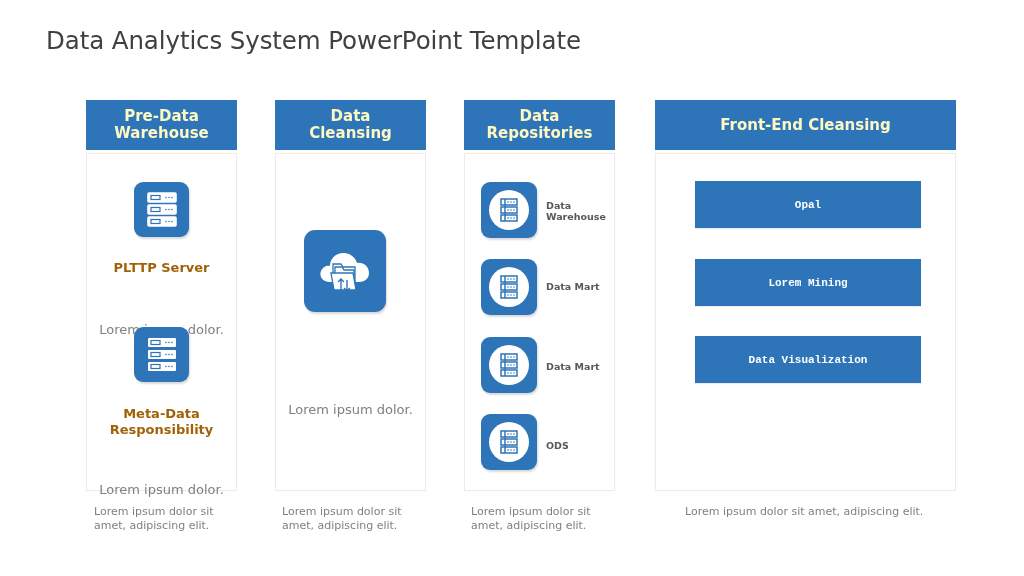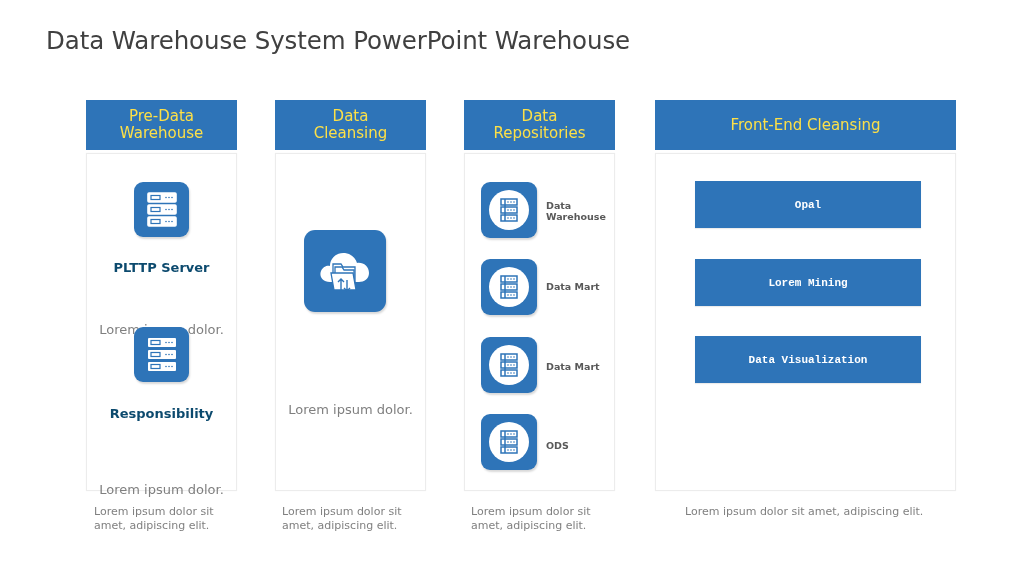--- a/index.html
+++ b/index.html
@@ -1,42 +1,42 @@
 <!DOCTYPE html>
 <html><head>
 <meta charset="utf-8">
 <style>
   * { box-sizing: border-box; margin: 0; padding: 0; }
   html, body { width: 1024px; height: 576px; background: #ffffff; overflow: hidden; }
   body { position: relative; font-family: "DejaVu Sans", sans-serif; color: #404040; }
 
   .title { position: absolute; left: 46px; top: 26px; font-size: 24.5px; color: #404040; font-weight: normal; letter-spacing: -0.1px; }
 
-  .col-header { position: absolute; top: 100px; height: 50px; background: #2e74b8; color: #fde047;
+  .col-header { position: absolute; top: 100px; height: 50px; background: #2e74b8; color: #fef9c3;
     display: flex; align-items: center; justify-content: center; text-align: center;
-    font-weight: normal; font-size: 15px; line-height: 17px; }
+    font-weight: bold; font-size: 15px; line-height: 17px; }
   .col-box { position: absolute; top: 153px; height: 338px; background: #fff;
     border: 1.5px solid #ececec; box-shadow: 0 0 1px rgba(0,0,0,0.06); }
 
   .icon-tile { position: absolute; background: #2e74b8; border-radius: 9px; display: flex; align-items: center; justify-content: center; box-shadow: 1px 2px 2px rgba(0,0,0,0.15); }
 
-  .item-title { position: absolute; width: 100%; text-align: center; font-weight: bold; font-size: 13px; color: #0c4a6e; line-height: 16px; }
+  .item-title { position: absolute; width: 100%; text-align: center; font-weight: bold; font-size: 13px; color: #a16207; line-height: 16px; }
   .item-desc { position: absolute; width: 100%; text-align: center; font-size: 13px; color: #7f7f7f; margin-top: 36px; }
 
   .repo-label { position: absolute; left: 81px; font-weight: bold; font-size: 9.5px; color: #595959; line-height: 11px; }
 
   .fe-btn { position: absolute; left: 39px; width: 226px; height: 47px; background: #2e74b8; color: #fff;
     display: flex; align-items: center; justify-content: center; font-weight: bold; font-size: 11px; box-shadow: 0 1px 1px rgba(0,0,0,0.08); }
 
   .footer-text { position: absolute; top: 505px; font-size: 11px; color: #808080; line-height: 14px; }
 </style>
 </head>
 <body>
 
-<div class="title">Data Warehouse System PowerPoint Warehouse</div>
+<div class="title">Data Analytics System PowerPoint Template</div>
 
 <div class="col-header" style="left:86px; width:151px;">
   <div>
     <div>Pre-Data</div>
     <div>Warehouse</div>
   </div>
 </div>
 <div class="col-box" style="left:86px; width:151px;">
   <div class="icon-tile" style="left:47px; top:28px; width:55px; height:55px;">
     <svg width="34" height="38" viewBox="0 0 34 38">
@@ -85,20 +85,21 @@
         <circle cx="21" cy="18.5" r="0.8"></circle>
           <circle cx="24" cy="18.5" r="0.8"></circle>
           <circle cx="27" cy="18.5" r="0.8"></circle>
         <circle cx="21" cy="30.5" r="0.8"></circle>
           <circle cx="24" cy="30.5" r="0.8"></circle>
           <circle cx="27" cy="30.5" r="0.8"></circle>
       </g>
     </svg>
   </div>
   <div class="item-title" style="top:252px;">
+    <div>Meta-Data</div>
     <div>Responsibility</div>
   </div>
   <div class="item-desc" style="top:292px;">Lorem ipsum dolor.</div>
 </div>
 <div class="footer-text" style="left:94px;">
   <div>Lorem ipsum dolor sit</div>
   <div>amet, adipiscing elit.</div>
 </div>
 
 <div class="col-header" style="left:275px; width:151px;">

